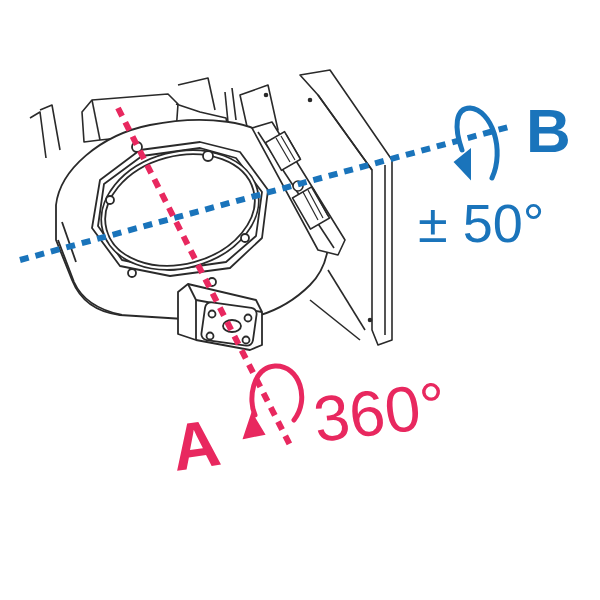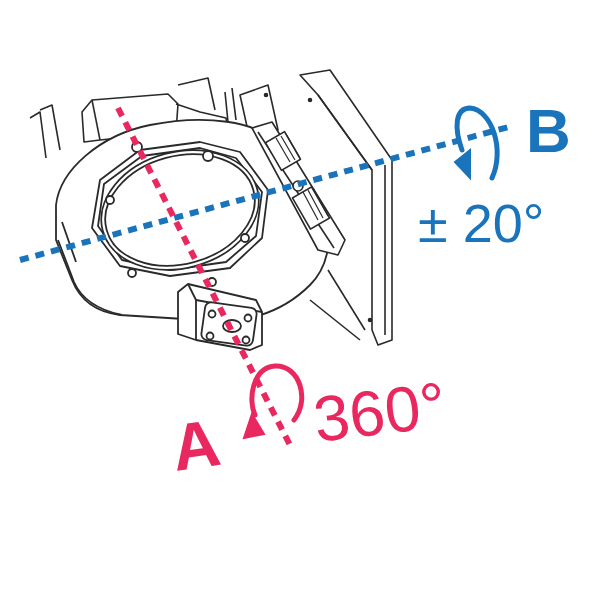--- a/index.html
+++ b/index.html
@@ -95,15 +95,15 @@
     <path d="M455 162 L470 178 L470 150 Z" fill="#1a74bb" stroke-width="2"></path>
   </g>
 
   <g fill="none" stroke="#e8285f" stroke-width="5" stroke-linecap="round">
     <path d="M294 420 C310 400 300 365 275 366 C252 368 248 400 255 415"></path>
     <path d="M244 438 L264 434 L252 414 Z" fill="#e8285f" stroke-width="2"></path>
   </g>
 </svg>
 
 <div class="label axis-b-letter" style="color:#1a74bb;">B</div>
-<div class="label axis-b-range" style="color:#1a74bb;">± 20°</div>
+<div class="label axis-b-range" style="color:#1a74bb;">± 50°</div>
 <div class="label axis-a-letter" style="color:#e8285f;">A</div>
 <div class="label axis-a-range" style="color:#e8285f;">360°</div>
 
 </body></html>

